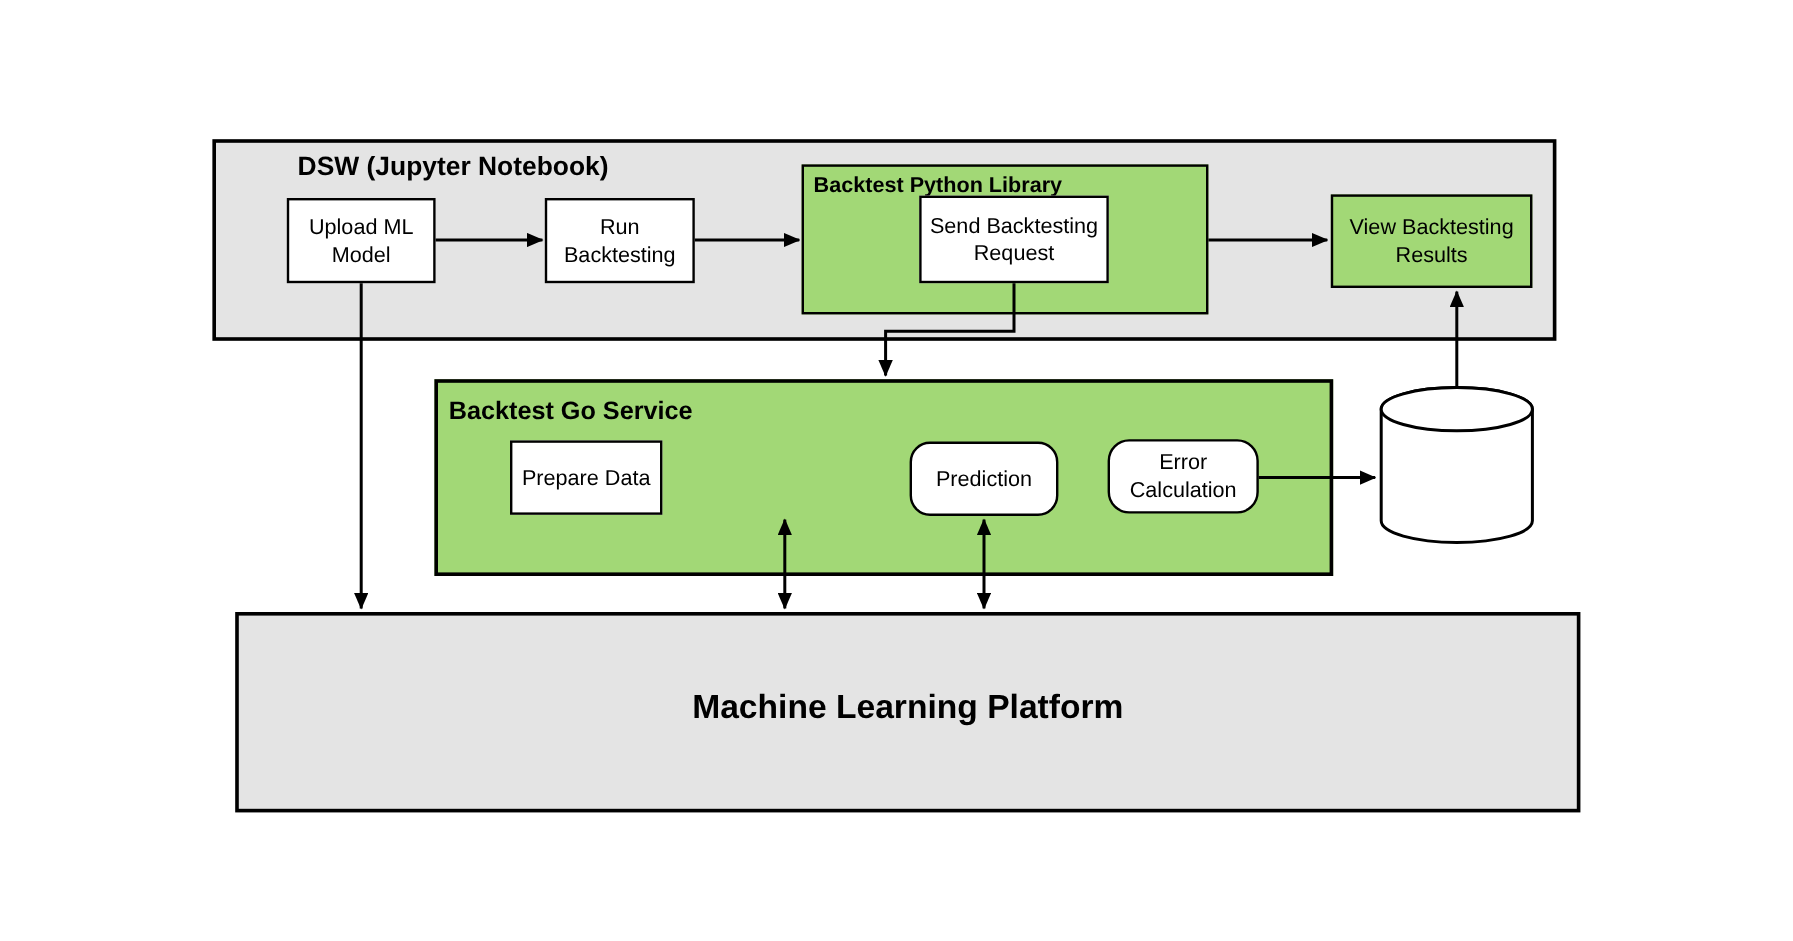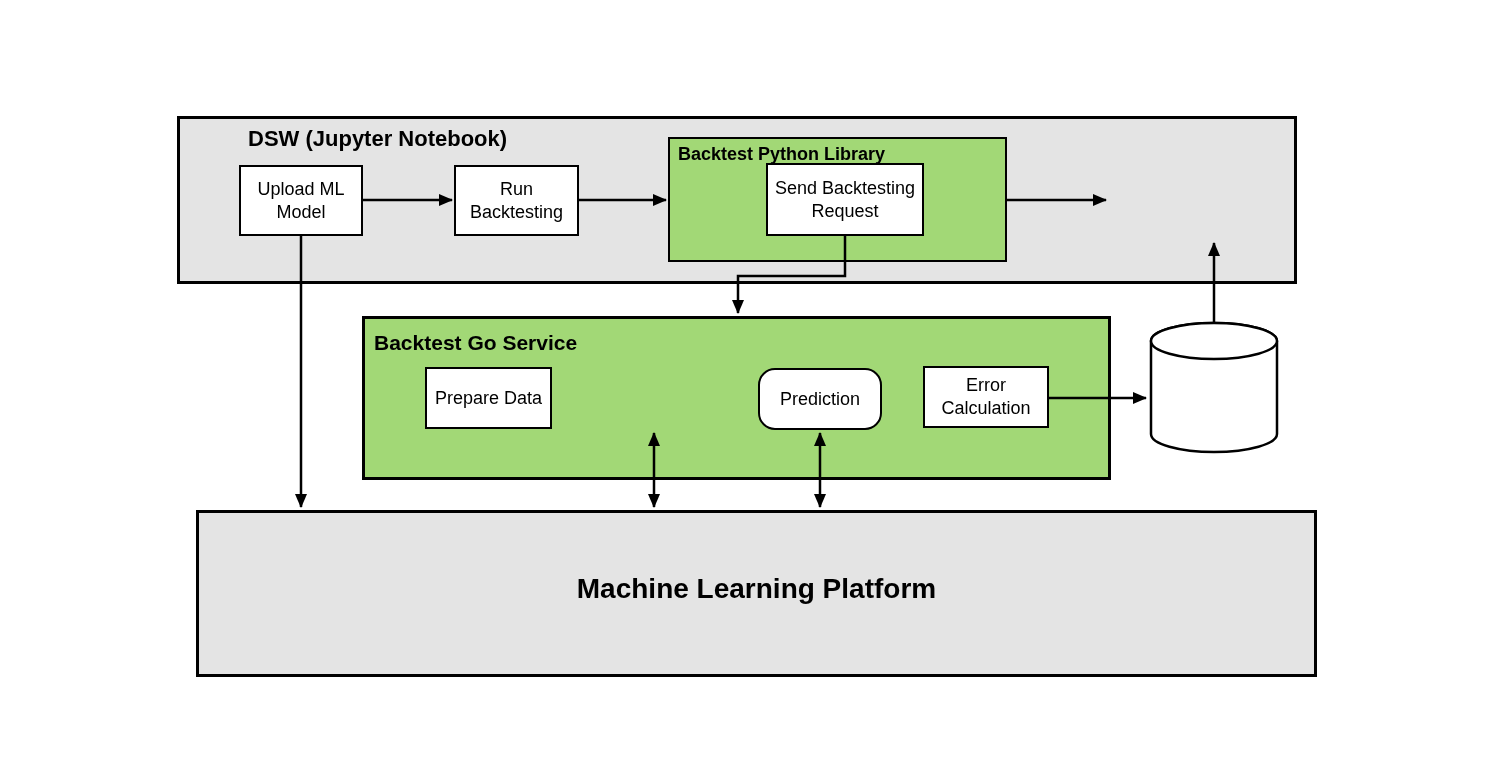--- a/index.html
+++ b/index.html
@@ -54,27 +54,29 @@
 
   <div class="abs node" style="left:239px; top:165px; width:124px; height:71px;">Upload ML
 Model</div>
 
   <div class="abs node" style="left:766px; top:163px; width:158px; height:73px;">Send Backtesting
 Request</div>
 
   <div class="abs node" style="left:454px; top:165px; width:125px; height:71px;">Run
 Backtesting</div>
 
+  <div class="abs node greenfill" style="left:1109px; top:162px; width:168px; height:78px;">View Backtesting
+Results</div>
 
   <div class="abs node" style="left:425px; top:367px; width:127px; height:62px;">Prepare Data</div>
 
 
   <div class="abs node" style="left:758px; top:368px; width:124px; height:62px;border-radius:17px;">Prediction</div>
 
-  <div class="abs node" style="left:923px; top:366px; width:126px; height:62px;">Error
+  <div class="abs node" style="left:923px; top:366px; width:126px; height:62px;border-radius:18px;">Error
 Calculation</div>
 
   <div class="abs hive-label" style="left:1150px; top:384px; width:128px;">HIVE</div>
 
   <svg class="abs overlay" style="left:0; top:0;" width="1494" height="784" viewBox="0 0 1494 784">
     <defs>
       <marker id="ah" viewBox="0 0 14 12" markerWidth="14" markerHeight="12" refX="13" refY="6" orient="auto-start-reverse" markerUnits="userSpaceOnUse">
         <path d="M0 0 L14 6 L0 12 Z" class="ahead"></path>
       </marker>
     </defs>

